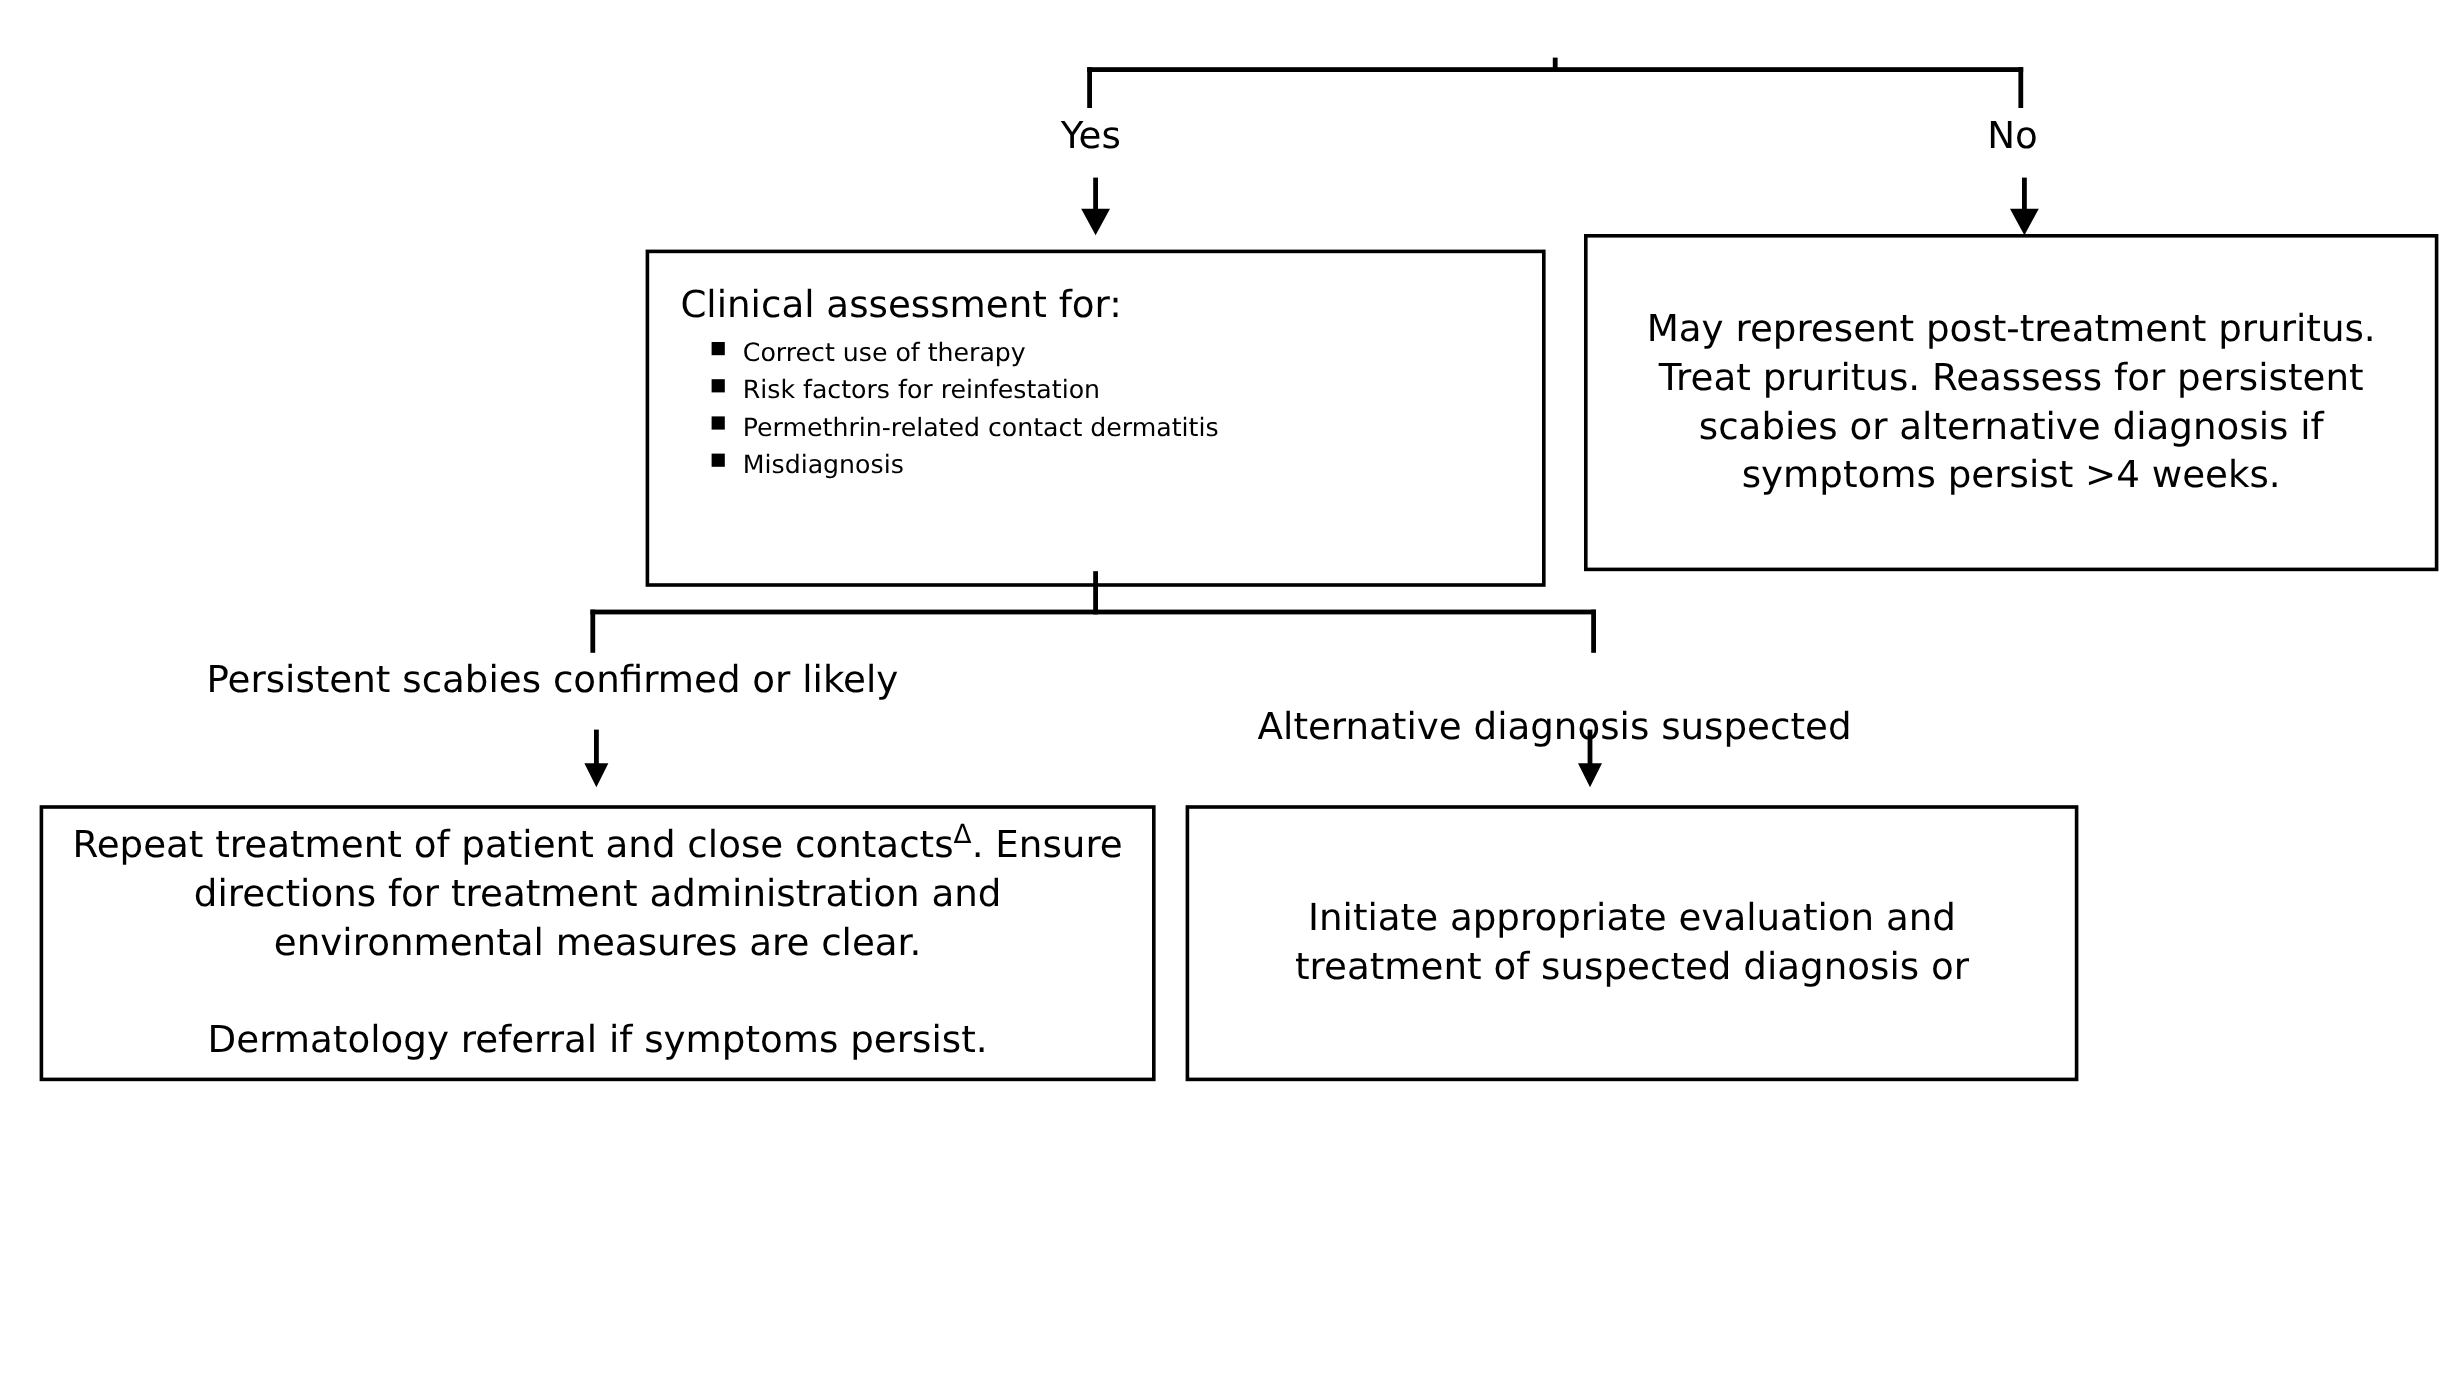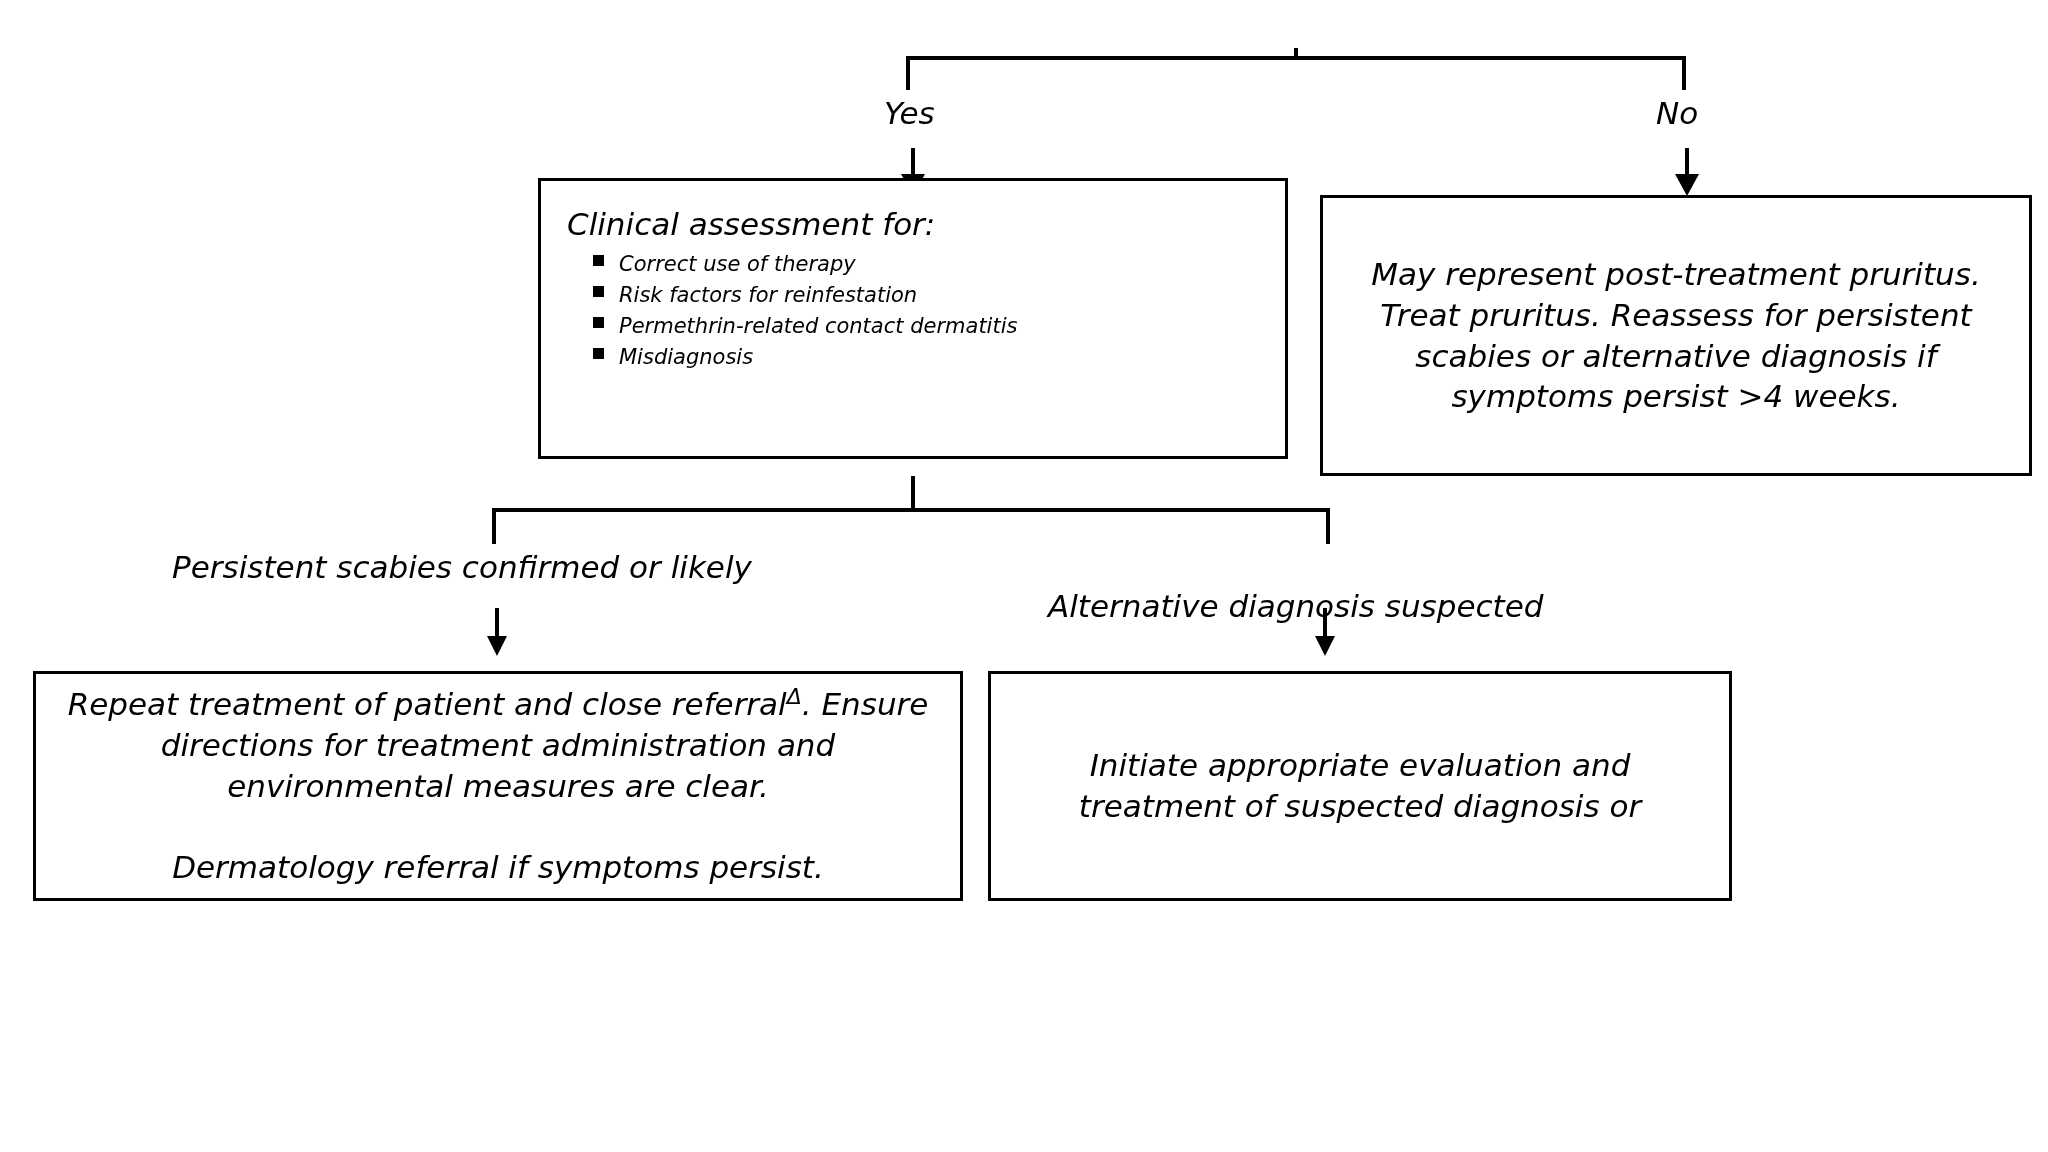--- a/index.html
+++ b/index.html
@@ -15,21 +15,20 @@
     color: #000000;
     overflow: hidden;
   }
 
   #canvas {
     position: absolute;
     left: 0;
     top: 0;
     width: 2048px;
     height: 1152px;
-    font-style: italic;
   }
 
   .node-box {
     position: absolute;
     border: 3px solid #000000;
     background: #ffffff;
     box-sizing: border-box;
   }
 
   .box-inner {
@@ -37,21 +36,21 @@
     height: 100%;
     display: flex;
     flex-direction: column;
     justify-content: center;
     box-sizing: border-box;
   }
 
   
   #assessment-box {
     left: 538px;
-    top: 178px;
+    top: 208px;
     width: 750px;
     height: 281px;
   }
   #assessment-box .box-inner {
     justify-content: flex-start;
     padding: 24px 0 0 26px;
   }
   .assess-title {
     font-size: 31px;
     line-height: 1.28;
@@ -235,21 +234,21 @@
   <div class="line-v" style="left:1326px; top:508px; height:36px;"></div>
   <div class="line-v" style="left:1323px; top:608px; height:40px;"></div>
   <div class="arrow-head small" style="left:1315px; top:636px;"></div>
 
   <div class="edge-label" id="label-persistent-scabies">Persistent scabies confirmed or likely</div>
   <div class="edge-label" id="label-alternative-dx">Alternative diagnosis suspected</div>
 
   <div class="node-box" id="repeat-treatment-box">
     <div class="box-inner">
       <div class="para">
-        <span>Repeat treatment of patient and close referral</span><span class="sup-mark">Δ</span><span>.</span>
+        <span>Repeat treatment of patient and close contacts</span><span class="sup-mark">Δ</span><span>.</span>
         <span>Ensure directions for treatment administration and environmental measures are clear.</span>
       </div>
       <div class="para">Dermatology referral if symptoms persist.</div>
     </div>
   </div>
 
   <div class="node-box" id="alternative-dx-box">
     <div class="box-inner">
       <div class="centered-text">Initiate appropriate evaluation and</div>
       <div class="centered-text">treatment of suspected diagnosis or</div>

